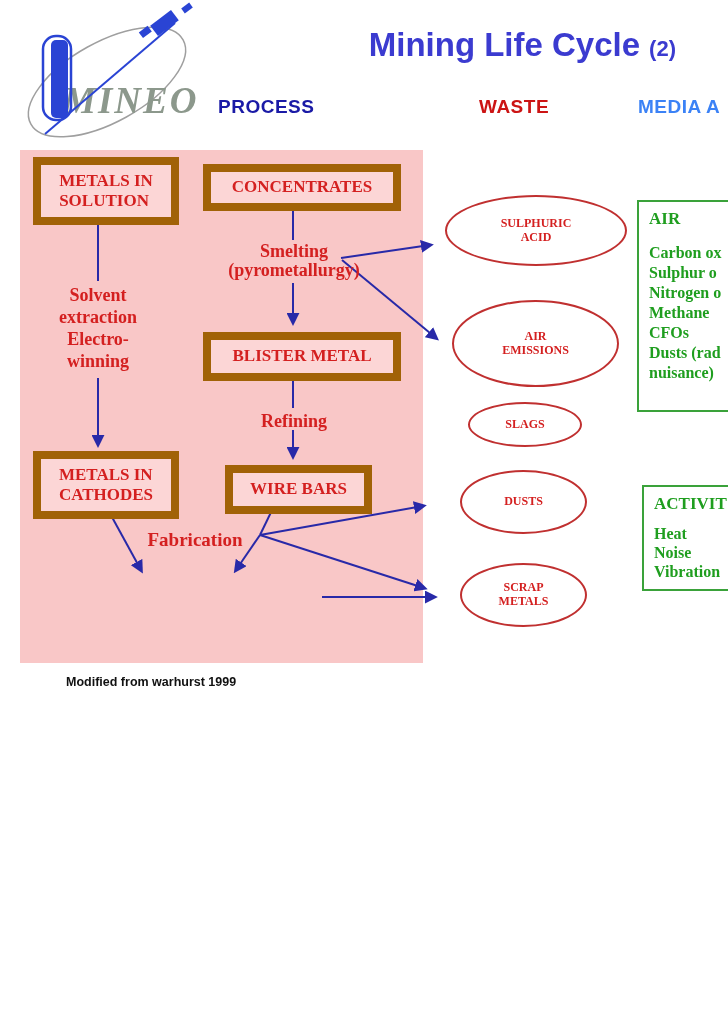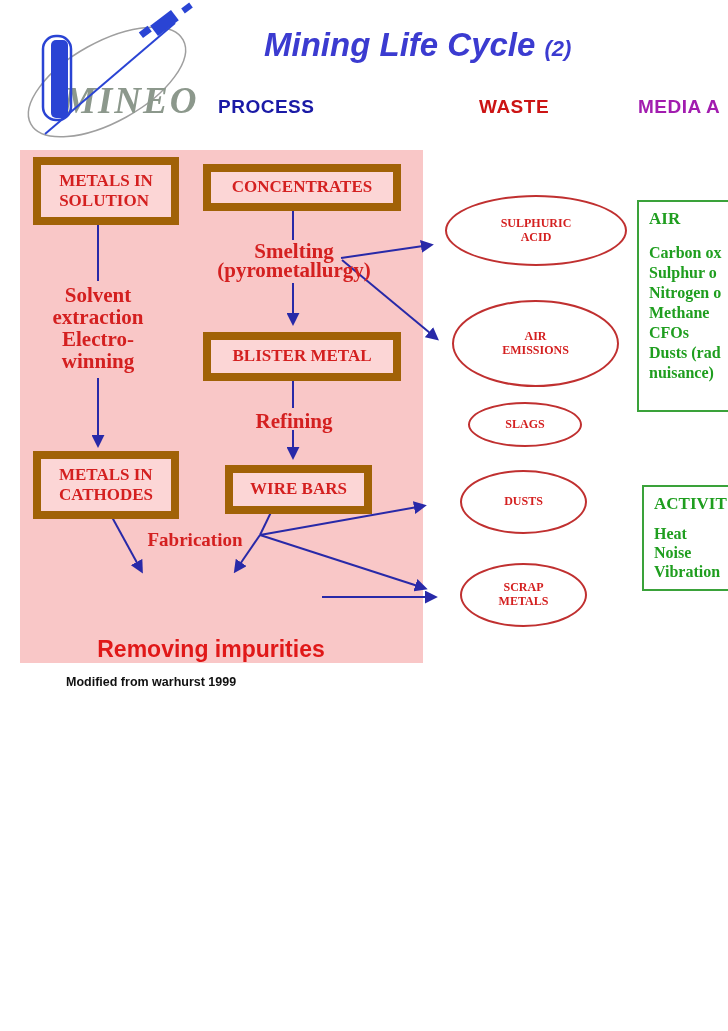--- a/index.html
+++ b/index.html
@@ -1,36 +1,36 @@
 <!DOCTYPE html>
 <html><head>
 <meta charset="utf-8">
 <style>
   html,body{margin:0;padding:0;background:#fff;}
   #slide{position:relative;width:728px;height:1031px;background:#fff;overflow:hidden;
          font-family:"Liberation Sans",sans-serif;}
   .abs{position:absolute;}
   
-  #title-row{left:264px;top:26px;width:400px;text-align:left;white-space:nowrap;font-style:italic;}
+  #title-row{left:276px;top:26px;width:400px;text-align:right;white-space:nowrap;}
   #title-main{font-size:33px;font-weight:bold;color:#3b3bd0;letter-spacing:0px;}
   #title-suffix{font-size:22px;font-weight:bold;color:#3b3bd0;margin-left:9px;}
   .col-header{font-size:19px;font-weight:bold;letter-spacing:.5px;white-space:nowrap;}
   #hdr-process{left:218px;top:96px;color:#1a1aa6;}
   #hdr-waste{left:479px;top:96px;color:#cc1414;}
-  #hdr-media{left:638px;top:96px;color:#a21caf;}
+  #hdr-media{left:638px;top:96px;color:#3b82f6;}
   
   #pink-area{left:20px;top:150px;width:403px;height:513px;background:#f9c7c7;}
   
   .fbox{position:absolute;border:8px solid #a16207;background:#fcd6d6;
         display:flex;align-items:center;justify-content:center;text-align:left;
         font-family:"Liberation Serif",serif;font-weight:bold;color:#d42020;
         font-size:17px;line-height:1.18;white-space:pre-line;}
   
   .flabel{position:absolute;text-align:center;font-family:"Liberation Serif",serif;
-          font-weight:bold;color:#d42020;font-size:21px;line-height:21px;white-space:pre-line;}
+          font-weight:bold;color:#d42020;font-size:18px;line-height:21px;white-space:pre-line;}
   
   .oval{position:absolute;border:2px solid #c03030;border-radius:50%;background:#fff;
         display:flex;align-items:center;justify-content:center;text-align:center;
         font-family:"Liberation Serif",serif;font-weight:bold;color:#d42020;
         font-size:12px;line-height:1.15;white-space:pre-line;}
   
   .gbox{position:absolute;border:2px solid #3aa23a;background:#fff;
         font-family:"Liberation Serif",serif;font-weight:bold;color:#1f9e1f;}
   .gtitle{font-size:17px;margin:7px 0 14px 10px;}
   .gitem{font-size:16px;line-height:20px;margin-left:10px;white-space:nowrap;}
@@ -99,21 +99,20 @@
   <div class="fbox" style="left:225px;top:465px;width:131px;height:33px;">WIRE BARS</div>
 
   <div class="flabel" style="left:203px;top:242px;width:182px;line-height:19px;">Smelting
 (pyrometallurgy)</div>
   <div class="flabel" style="left:28px;top:284px;width:140px;line-height:22px;">Solvent
 extraction
 Electro-
 winning</div>
   <div class="flabel" style="left:203px;top:411px;width:182px;">Refining</div>
   <div class="flabel" style="left:125px;top:529px;width:140px;font-size:19px;">Fabrication</div>
-  <div class="abs" id="removing-impurities">Removing impurities</div>
 
   <div class="oval" style="left:445px;top:195px;width:178px;height:67px;">SULPHURIC
 ACID</div>
   <div class="oval" style="left:452px;top:300px;width:163px;height:83px;">AIR
 EMISSIONS</div>
   <div class="oval" style="left:468px;top:402px;width:110px;height:41px;">SLAGS</div>
   <div class="oval" style="left:460px;top:470px;width:123px;height:60px;">DUSTS</div>
   <div class="oval" style="left:460px;top:563px;width:123px;height:60px;">SCRAP
 METALS</div>
 

